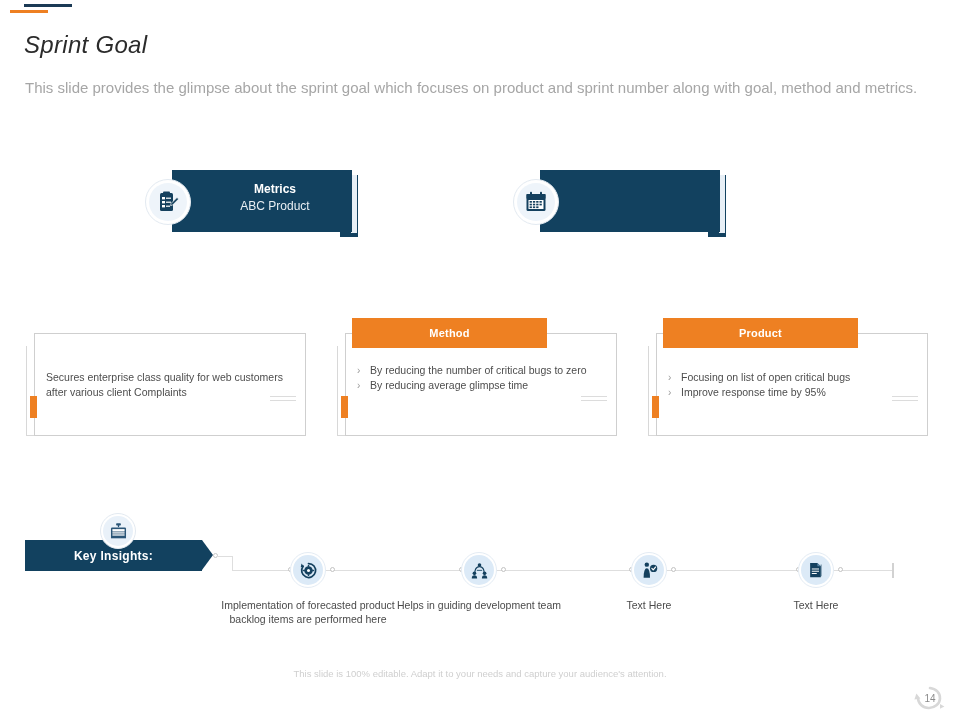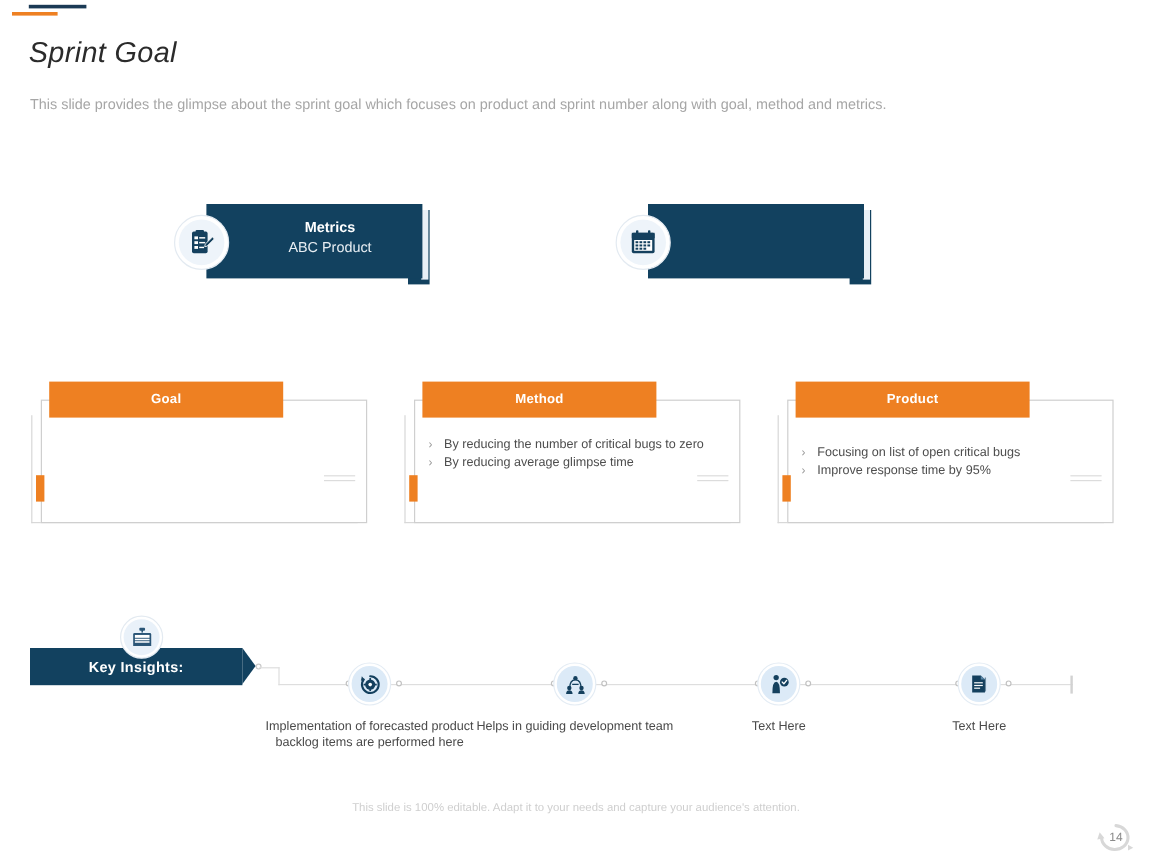--- a/index.html
+++ b/index.html
@@ -39,21 +39,21 @@
     font-weight: 300;
     color: #2b2b2b;
     letter-spacing: 0.3px;
     line-height: 42px;
     white-space: nowrap;
     font-style: italic;
   }
   .page-subtitle {
     position: absolute;
     left: 25px; top: 81px;
-    font-size: 12px;
+    font-size: 15px;
     color: #a6a6a6;
     line-height: 13px;
     white-space: nowrap;
   }
 
   
   .info-card {
     position: absolute;
     top: 170px;
     width: 180px;
@@ -447,27 +447,27 @@
           <rect x="12.2" y="16.4" width="2.3" height="1.7"></rect>
         </g>
       </svg>
     </div>
   </div>
 </div>
 
 <div class="detail-card" style="left:26px;">
   <div class="detail-frame"></div>
   <div class="detail-box"></div>
-  <div class="detail-header">
-    <span class="detail-header-label">Goal</span>
-  </div>
   <div class="detail-tab"></div>
   <div class="detail-tmark">
     <div class="tm-top"></div>
     <div class="tm-top2"></div>
+  </div>
+  <div class="detail-body">
+    <div class="detail-text">Secures enterprise class quality for web customers after various client Complaints</div>
   </div>
 </div>
 
 <div class="detail-card" style="left:337px;">
   <div class="detail-frame"></div>
   <div class="detail-box"></div>
   <div class="detail-header">
     <span class="detail-header-label">Method</span>
   </div>
   <div class="detail-tab"></div>

